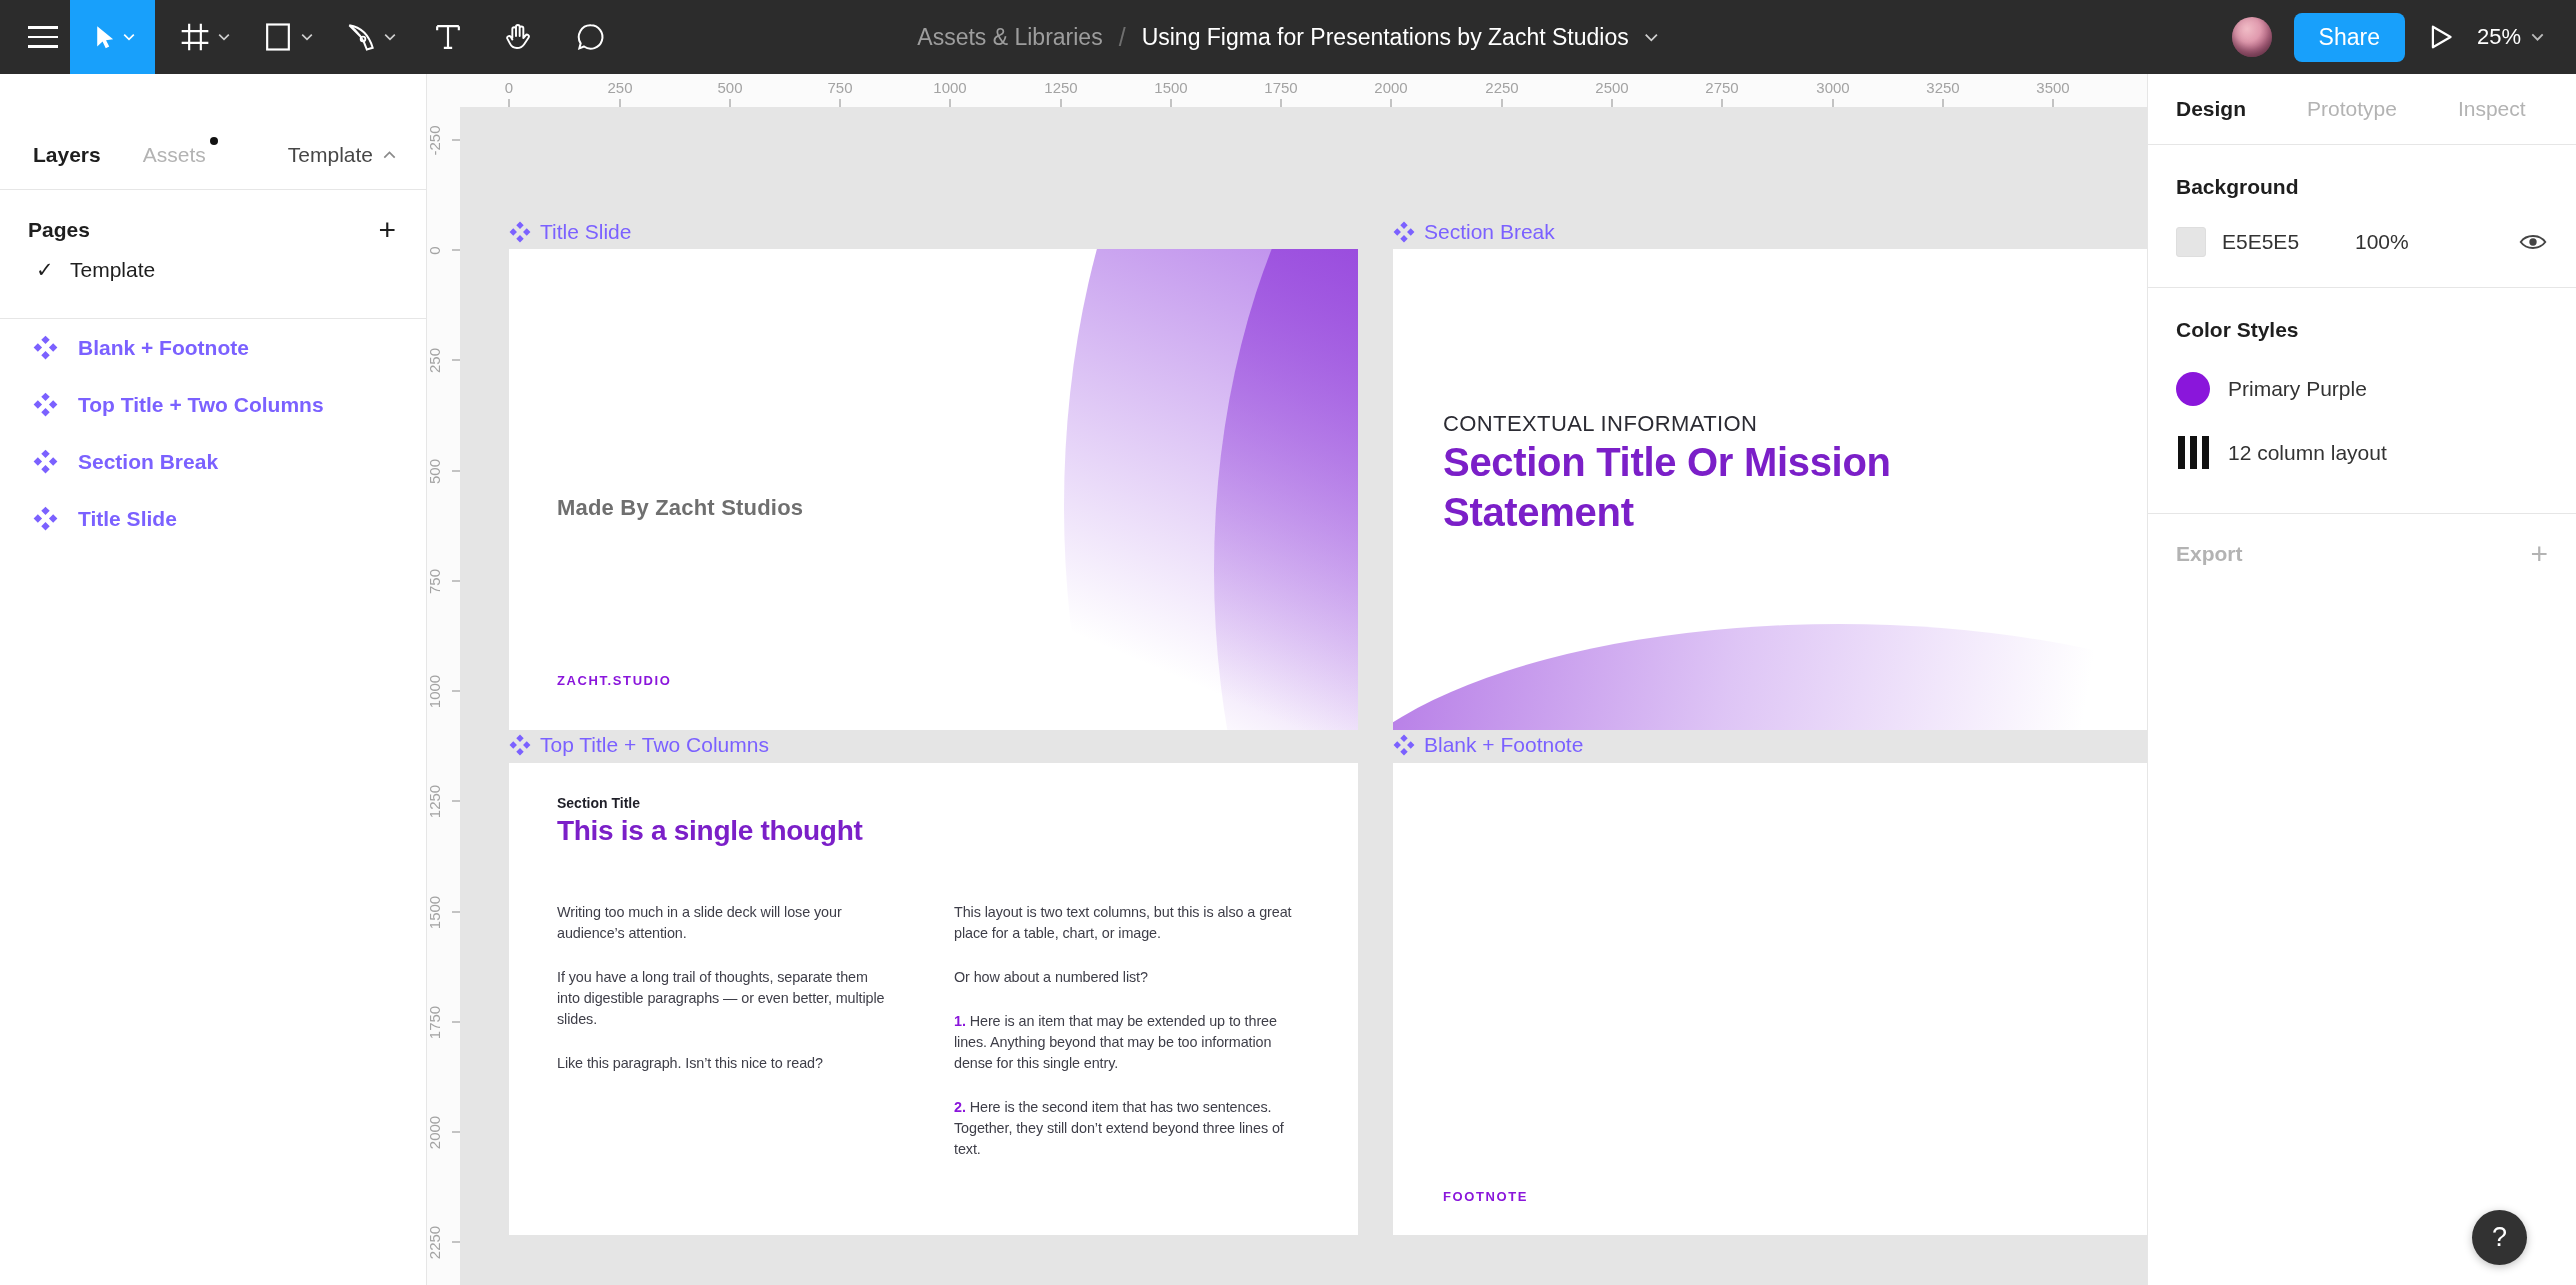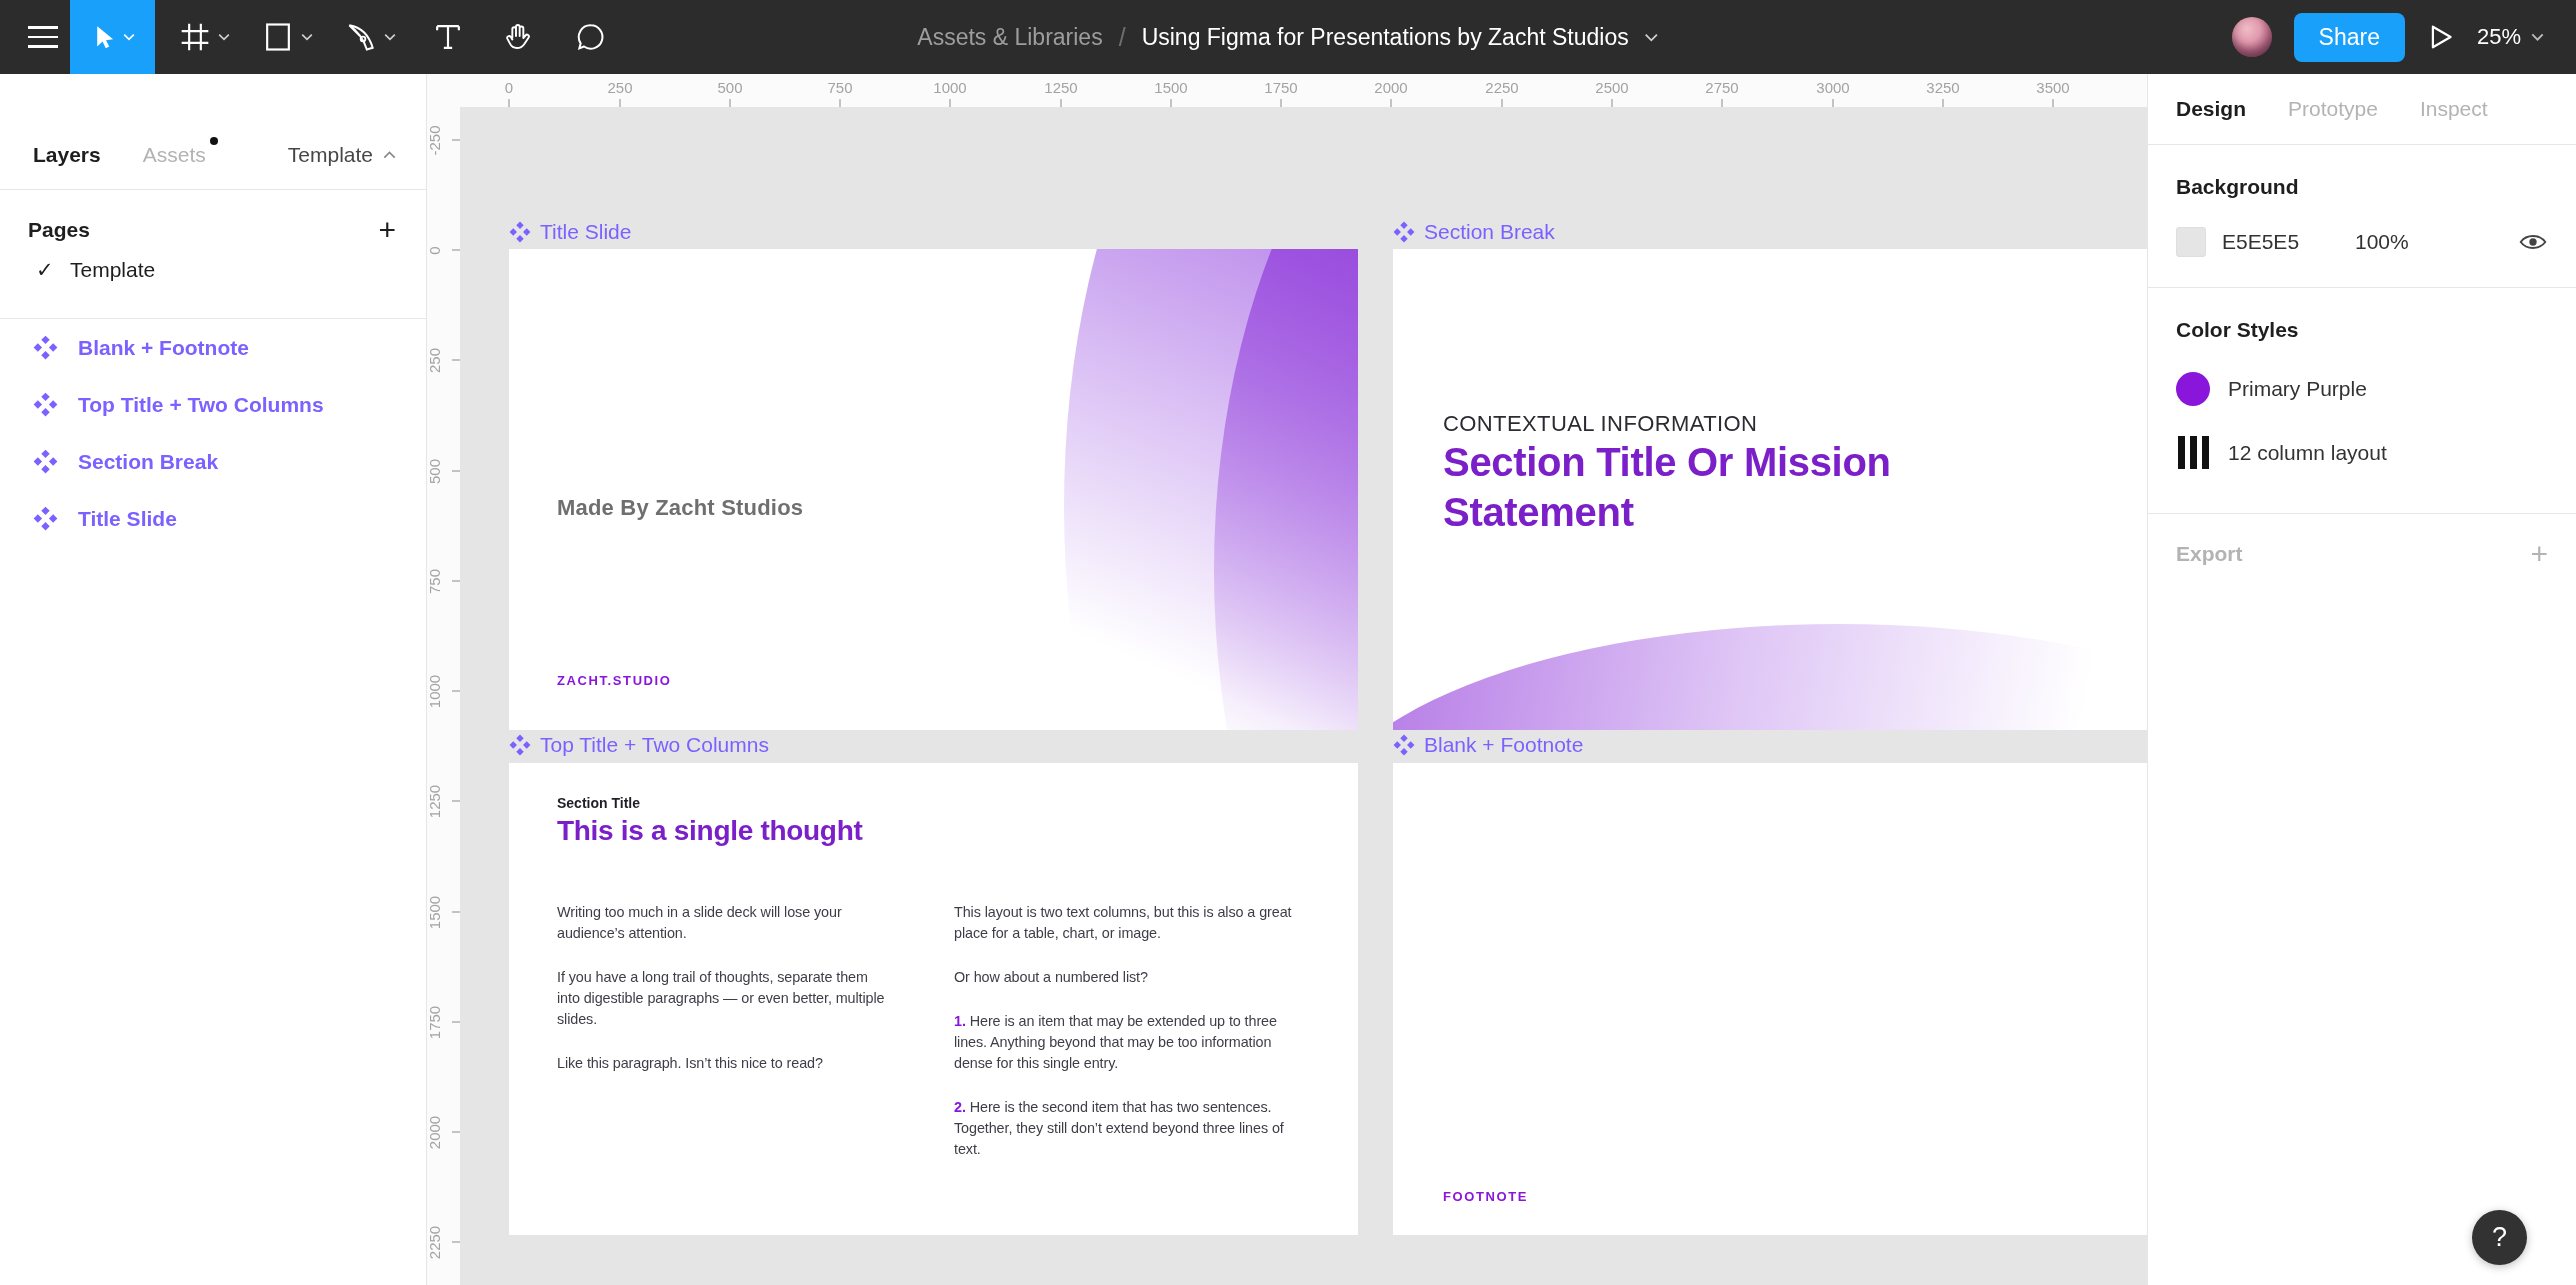--- a/index.html
+++ b/index.html
@@ -35,21 +35,21 @@
   .sl-pages-head .hd { font-weight:700; }
   .sl-plus { margin-left:auto; font-size:30px; font-weight:400; color:#1e1e1e; line-height:22px; cursor:pointer; }
   .sl-page { position:relative; height:56px; display:flex; align-items:center; padding-left:70px; font-size:21px; cursor:pointer; }
   .sl-page:first-of-type { margin-top:14px; }
   .sl-page .check { position:absolute; left:36px; font-size:21px; }
   .sl-sep { border-top:1px solid #e6e6e6; margin-top:20px; }
   .sl-comp { display:flex; align-items:center; gap:20px; height:57px; padding-left:33px; color:#7B61FF; font-weight:600; font-size:21px; cursor:pointer; }
   .sl-comp:first-of-type { margin-top:16px; }
   
   .sidebar-r { position:absolute; right:0; top:74px; bottom:0; width:429px; background:#fff; border-left:1px solid #e6e6e6; z-index:40; color:#1e1e1e; }
-  .sr-tabs { height:71px; display:flex; align-items:center; gap:42px; padding:0 28px; font-size:21px; border-bottom:1px solid #e6e6e6; }
+  .sr-tabs { height:71px; display:flex; align-items:center; gap:61px; padding:0 28px; font-size:21px; border-bottom:1px solid #e6e6e6; }
   .sr-tab-active { font-weight:700; color:#1e1e1e; }
   .sr-tab { color:#b3b3b3; cursor:pointer; }
   .sr-h { font-weight:700; font-size:21px; color:#1e1e1e; }
   .sr-bg-head { padding:30px 28px 0; }
   .sr-bg-row { display:flex; align-items:center; margin:28px 28px 0; }
   .swatch { width:30px; height:30px; border-radius:3px; border:1px solid #dedede; }
   .sr-hex { margin-left:16px; font-size:21px; color:#333; width:119px; }
   .sr-opacity { font-size:21px; color:#333; margin-left:14px; }
   .sr-eye { margin-left:auto; cursor:pointer; display:flex; }
   .sr-div { border-top:1px solid #e6e6e6; margin-top:30px; }

